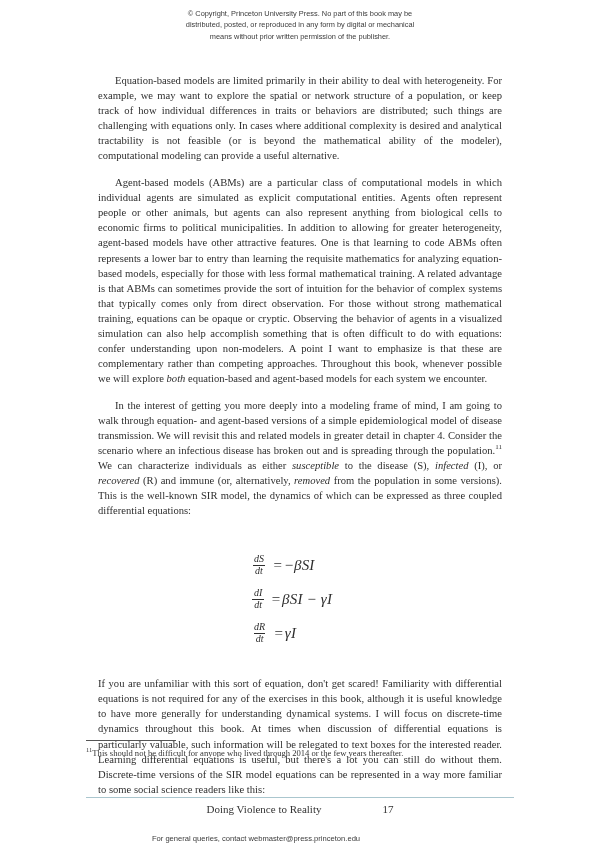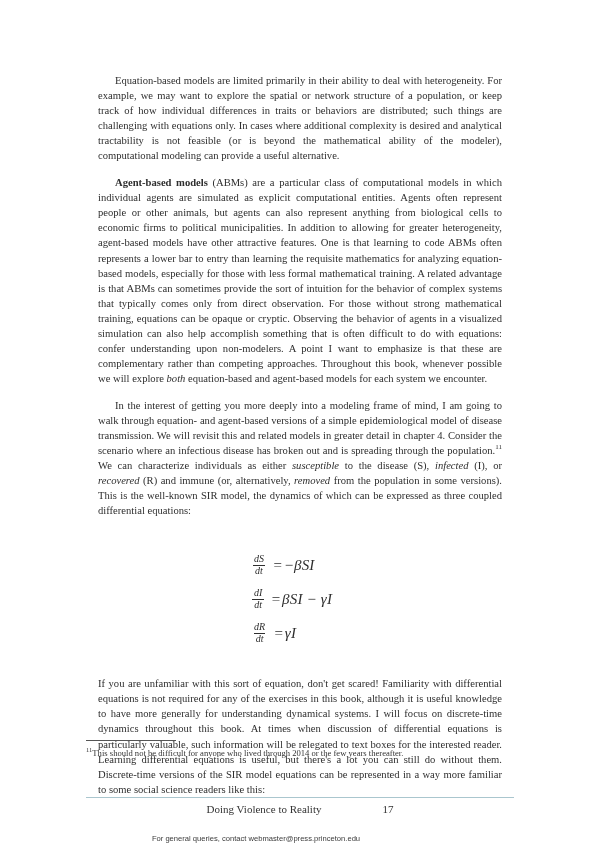--- a/index.html
+++ b/index.html
@@ -45,21 +45,21 @@
     margin: 12px;
     font-size: 10.6px;
     line-height: 15.05px;
     text-align: justify;
     text-justify: inter-word;
     hyphens: none;
     color: #2e2e2e;
   }
   p.body.indent { text-indent: 17px; }
   p.body.noindent { text-indent: 0; }
-  .runin { font-weight: bold; }
+  .runin { font-weight: normal; }
   .ital { font-style: italic; }
   sup.fn {
     font-size: 7px;
     vertical-align: super;
     line-height: 0;
   }
 
   
   .equations {
     margin: 0;
@@ -161,20 +161,25 @@
     font-family: "Liberation Sans", "DejaVu Sans", sans-serif;
     font-size: 7.6px;
     color: #3a3a3a;
   }
 </style>
 </head>
 <body>
 
 <div class="page">
 
+  <div class="copyright">
+    <div>© Copyright, Princeton University Press. No part of this book may be</div>
+    <div>distributed, posted, or reproduced in any form by digital or mechanical</div>
+    <div>means without prior written permission of the publisher.</div>
+  </div>
 
   <div class="content">
 
     <p class="body indent"><span>Equation-based models are limited primarily in their ability to deal with heterogeneity. For example, we may want to explore the spatial or network structure of a population, or keep track of how individual differences in traits or behaviors are distributed; such things are challenging with equations only. In cases where additional complexity is desired and analytical tractability is not feasible (or is beyond the mathematical ability of the modeler), computational modeling can provide a useful alternative.</span></p>
 
     <p class="body indent"><span class="runin">Agent-based models</span><span> (ABMs) are a particular class of computational models in which individual agents are simulated as explicit computational entities. Agents often represent people or other animals, but agents can also represent anything from biological cells to economic firms to political municipalities. In addition to allowing for greater heterogeneity, agent-based models have other attractive features. One is that learning to code ABMs often represents a lower bar to entry than learning the requisite mathematics for analyzing equation-based models, especially for those with less formal mathematical training. A related advantage is that ABMs can sometimes provide the sort of intuition for the behavior of complex systems that typically comes only from direct observation. For those without strong mathematical training, equations can be opaque or cryptic. Observing the behavior of agents in a visualized simulation can also help accomplish something that is often difficult to do with equations: confer understanding upon non-modelers. A point I want to emphasize is that these are complementary rather than competing approaches. Throughout this book, whenever possible we will explore </span><span class="ital">both</span><span> equation-based and agent-based models for each system we encounter.</span></p>
 
     <p class="body indent"><span>In the interest of getting you more deeply into a modeling frame of mind, I am going to walk through equation- and agent-based versions of a simple epidemiological model of disease transmission. We will revisit this and related models in greater detail in chapter 4. Consider the scenario where an infectious disease has broken out and is spreading through the population.</span><sup class="fn">11</sup><span> We can characterize individuals as either </span><span class="ital">susceptible</span><span> to the disease (S), </span><span class="ital">infected</span><span> (I), or </span><span class="ital">recovered</span><span> (R) and immune (or, alternatively, </span><span class="ital">removed</span><span> from the population in some versions). This is the well-known SIR model, the dynamics of which can be expressed as three coupled differential equations:</span></p>
 
     <div class="equations">

